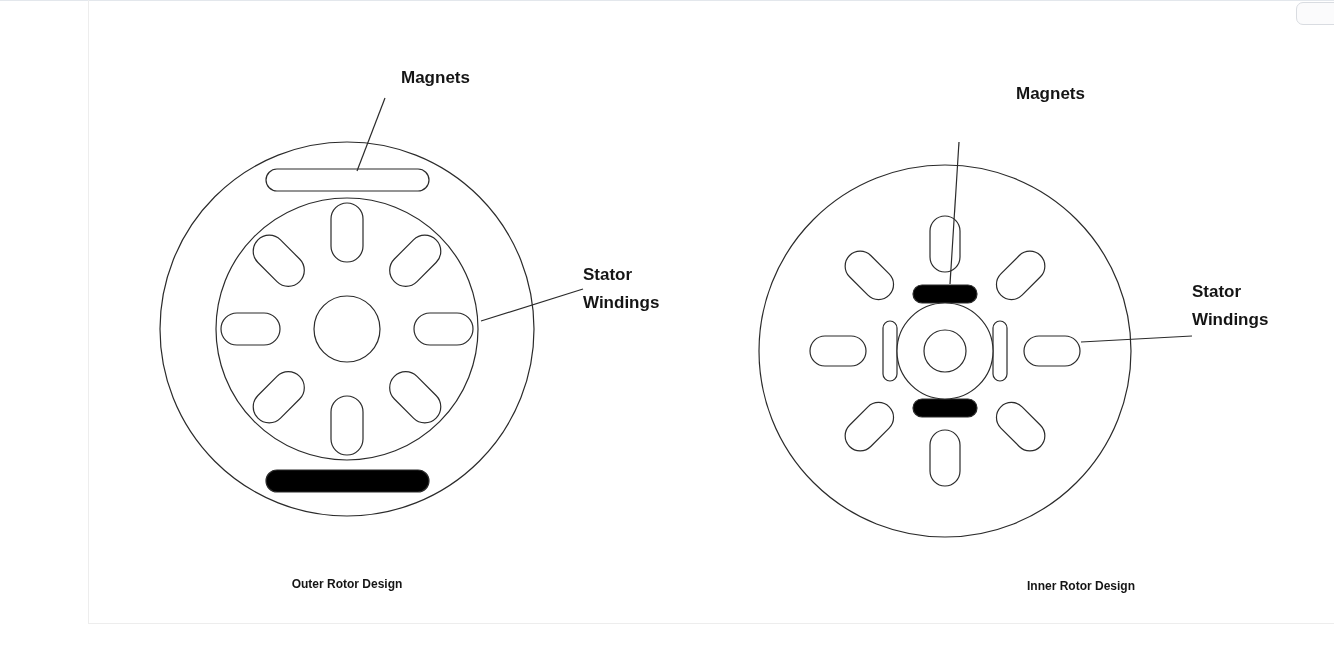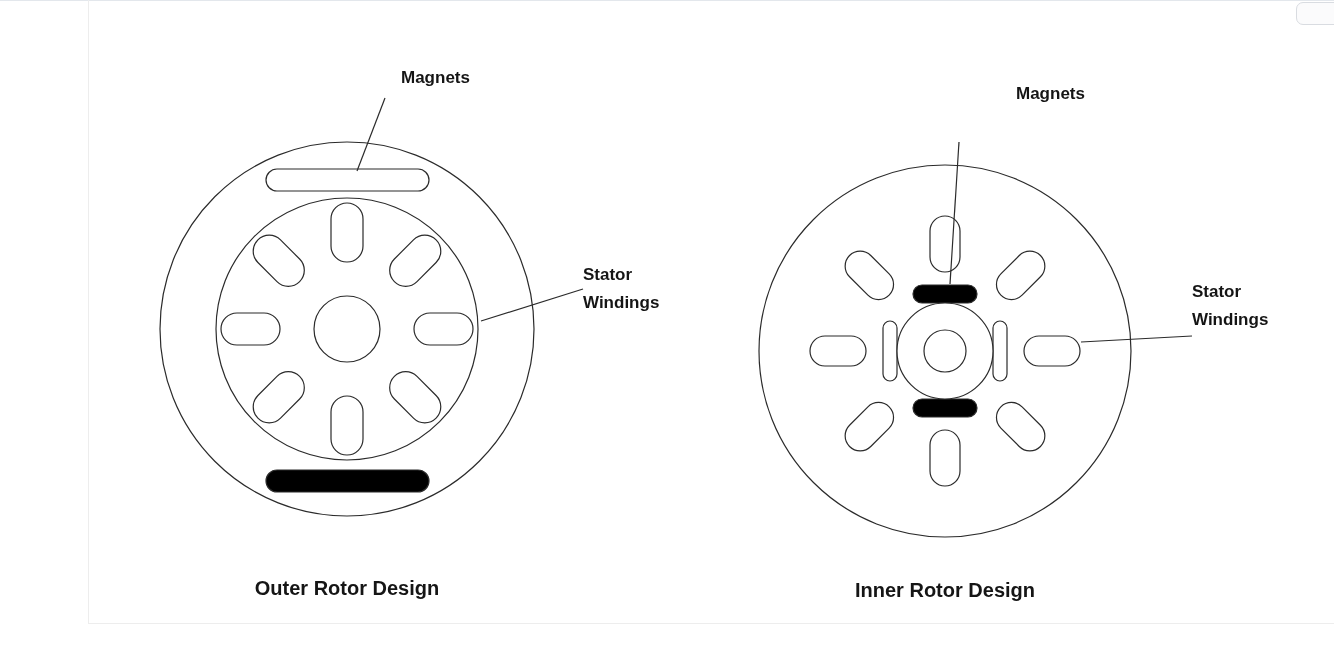--- a/index.html
+++ b/index.html
@@ -5,23 +5,23 @@
   * { margin:0; padding:0; box-sizing:border-box; }
   html,body { width:1334px; height:664px; background:#ffffff; overflow:hidden;
               font-family:"Liberation Sans", sans-serif; position:relative; }
   .top-line { position:absolute; top:0; left:0; width:1334px; height:1px; background:#e3e7ec; }
   .page-edge { position:absolute; left:88px; top:-2px; width:1248px; height:626px;
                border-left:1px solid #ededed; border-bottom:1px solid #ededed; }
   .corner-pill { position:absolute; top:2px; right:-10px; width:48px; height:23px;
                  background:#fbfbfc; border:1px solid #d9dce1; border-radius:7px; }
   svg.diagram-layer { position:absolute; left:0; top:0; }
   .lbl { position:absolute; font-size:17px; font-weight:600; color:#151515; line-height:28px; white-space:nowrap; }
-  .caption { position:absolute; font-size:20px; font-weight:700; color:#151515; text-align:center; width:380px; }
+  .caption { position:absolute; font-size:12px; font-weight:700; color:#151515; text-align:center; width:380px; }
   .cap-outer { left:157px; top:577px; }
-  .cap-inner { left:755px; top:579px; }
+  .cap-inner { left:755px; top:579px;text-align:right; }
   .lbl-magnets-left { left:401px; top:64px; }
   .lbl-stator-left  { left:583px; top:261px; }
   .lbl-magnets-right{ left:1016px; top:80px; }
   .lbl-stator-right { left:1192px; top:278px; }
 </style>
 </head>
 <body>
 
 <div class="top-line"></div>
 <div class="page-edge"></div>

